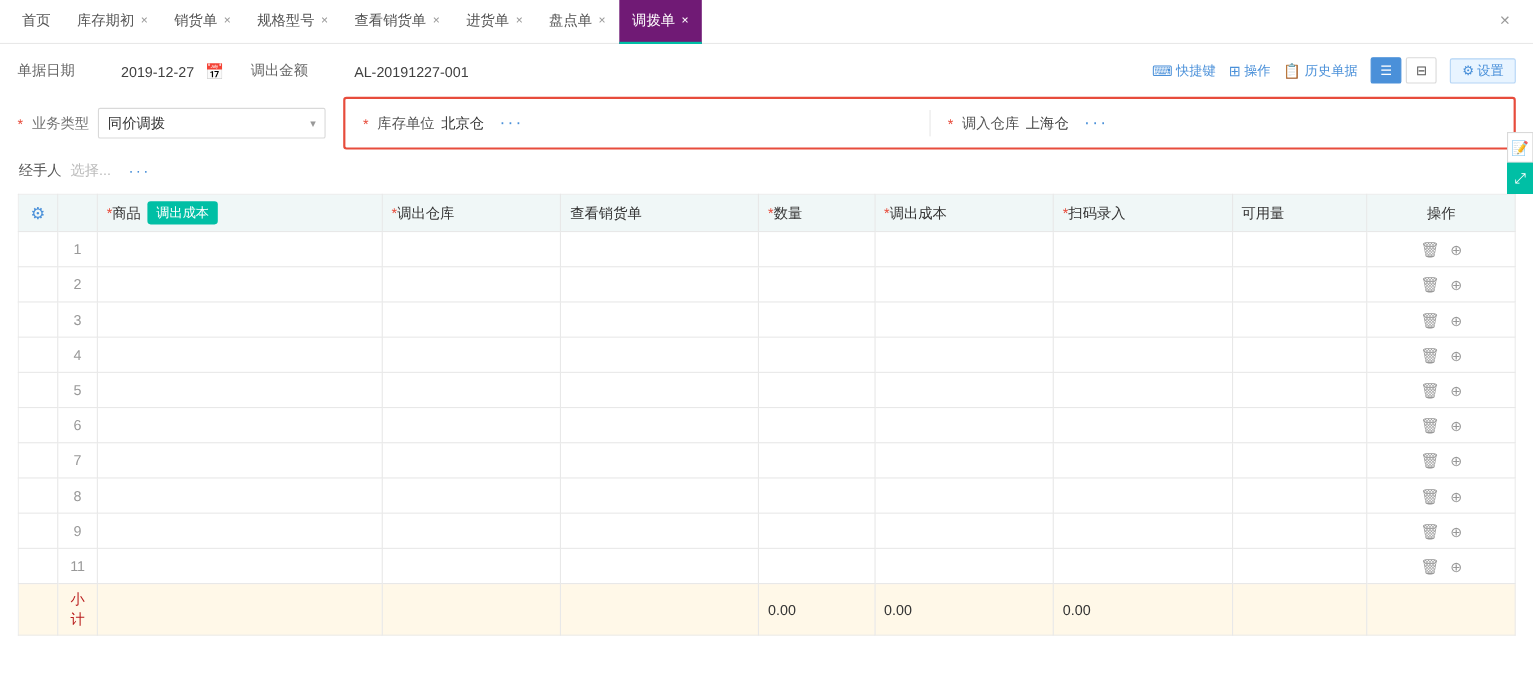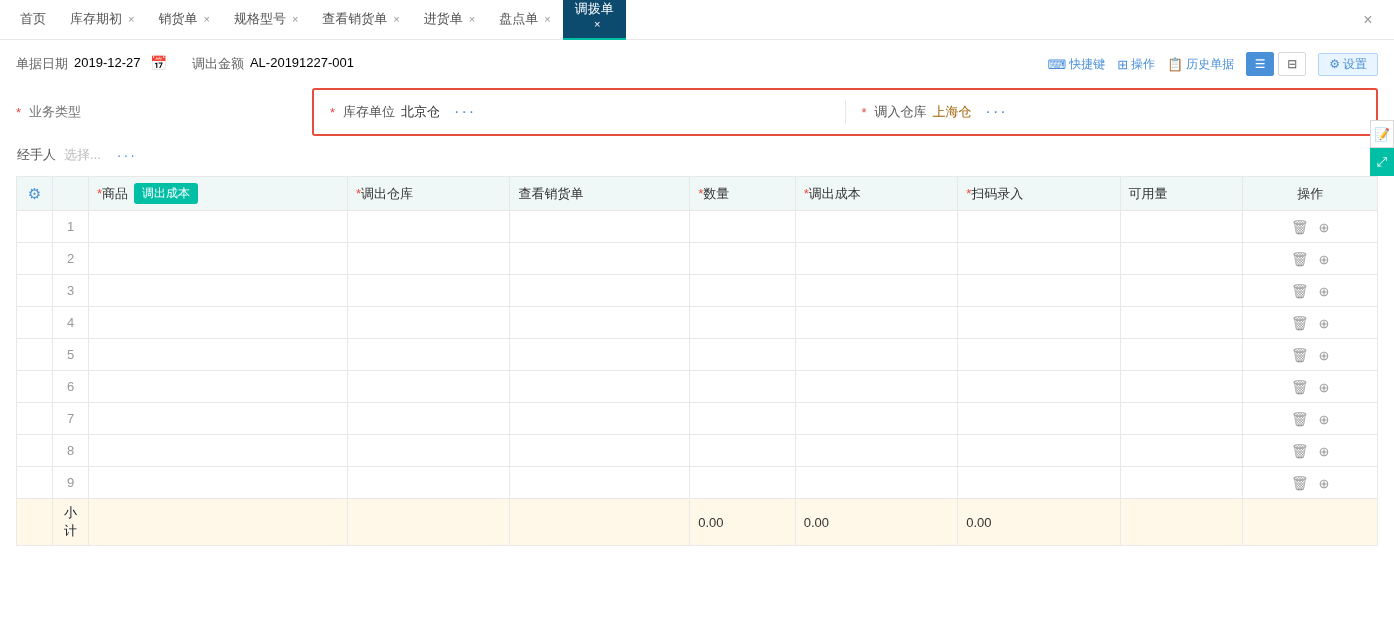--- a/index.html
+++ b/index.html
@@ -9,44 +9,44 @@
     .nav-tabs {
       display: flex; align-items: center; border-bottom: 1px solid #e8e8e8;
       background: #fff; height: 40px; padding: 0 8px;
     }
     .nav-tab {
       display: flex; align-items: center; padding: 0 12px; height: 40px;
       cursor: pointer; color: #555; font-size: 13px; white-space: nowrap;
       border-bottom: 2px solid transparent;
     }
     .nav-tab.active {
-      color: #fff; background: #0c4a6e; border-bottom: 2px solid #00bfa5; flex-direction: column;
+      color: #fff; background: #701a75; border-bottom: 2px solid #00bfa5;
     }
     .nav-tab .close-btn {
       margin-left: 6px; color: #999; font-size: 11px; cursor: pointer;
     }
     .nav-tab.active .close-btn { color: #fff; }
     .nav-tab-home { font-size: 13px; padding: 0 12px; }
 
     .global-close {
       margin-left: auto; width: 36px; height: 36px; display: flex;
       align-items: center; justify-content: center; cursor: pointer;
       font-size: 16px; color: #999;
     }
 
     
     .main-content { padding: 12px 16px; background: #fff; }
 
     
     .header-row {
       display: flex; align-items: center; margin-bottom: 12px; gap: 24px;
     }
-    .header-field { display: flex; align-items: flex-start; gap: 6px; font-size: 13px; }
+    .header-field { display: flex; align-items: flex-end; gap: 6px; font-size: 13px; }
     .header-field label { color: #666; }
-    .header-field .value { color: #000000; }
+    .header-field .value { color: #404040; margin-left: 36px; }
     .date-icon { color: #00bfa5; cursor: pointer; margin-left: 4px; font-size: 14px; }
     .header-actions { margin-left: auto; display: flex; align-items: center; gap: 12px; font-size: 12px; color: #4a90d9; }
     .header-action-item { display: flex; align-items: center; gap: 3px; cursor: pointer; }
     .header-action-icon { font-size: 13px; }
     .toolbar-icons { display: flex; gap: 4px; }
     .toolbar-btn {
       width: 28px; height: 24px; border: 1px solid #d9d9d9; background: #fff;
       display: flex; align-items: center; justify-content: center; cursor: pointer;
       border-radius: 2px; font-size: 12px; color: #555;
     }
@@ -98,21 +98,21 @@
     }
     thead tr { background: #f0f7f7; }
     th {
       border: 1px solid #e8e8e8; padding: 6px 8px; text-align: left;
       font-weight: normal; color: #333; white-space: nowrap;
     }
     td {
       border: 1px solid #e8e8e8; padding: 5px 8px; height: 32px;
       color: #333;
     }
-    .col-num { text-align: center; color: #0f172a; width: 36px; }
+    .col-num { text-align: center; color: #b91c1c; width: 36px; }
     .col-gear { width: 36px; text-align: center; }
     .scan-btn {
       background: #00bfa5; color: #fff; border: none; border-radius: 3px;
       padding: 2px 8px; font-size: 12px; cursor: pointer; white-space: nowrap;
     }
     .subtotal-row td { background: #fff8e8; font-size: 13px; }
 
     .op-btn {
       cursor: pointer; color: #999; font-size: 14px; padding: 0 3px;
     }
@@ -214,34 +214,38 @@
     </div>
   </div>
 
   <div class="form-section">
 
     <div class="form-row">
 
       <div class="business-field">
         <span style="color:#e74c3c;">*</span>
         <label style="color:#737373;">业务类型</label>
+        <div class="business-select" style="width:160px;">
+          <span>同价调拨</span>
+          <span class="dropdown-arrow">▾</span>
+        </div>
       </div>
 
       <div class="warehouse-box">
         <div class="warehouse-field">
           <span class="req-star">*</span>
           <label style="color:#555;">库存单位</label>
           <span style="color:#333;">北京仓</span>
           <span class="more-dots">···</span>
         </div>
         <div class="warehouse-divider"></div>
         <div class="warehouse-field">
           <span class="req-star">*</span>
           <label style="color:#555;">调入仓库</label>
-          <span style="color:#a16207;">上海仓</span>
+          <span style="color:#404040;">上海仓</span>
           <span class="more-dots">···</span>
         </div>
       </div>
     </div>
 
     <div class="form-row">
       <div class="person-field">
         <label style="color:#555; min-width:40px; text-align:right;">经手人</label>
         <span class="person-placeholder">选择...</span>
         <span class="more-dots" style="font-size:14px; color:#4a90d9;">···</span>
@@ -402,20 +406,35 @@
       <td></td>
       <td></td>
       <td></td>
       <td></td>
       <td></td>
       <td style="text-align:center;white-space:nowrap;">
         <span class="op-btn" title="删除">🗑</span>
         <span class="op-btn op-copy" title="复制" style="font-size:13px;">⊕</span>
       </td>
     </tr>
+          <tr>
+      <td class="col-gear"></td>
+      <td class="col-num" style="color:#999;">11</td>
+      <td></td>
+      <td></td>
+      <td></td>
+      <td></td>
+      <td></td>
+      <td></td>
+      <td></td>
+      <td style="text-align:center;white-space:nowrap;">
+        <span class="op-btn" title="删除">🗑</span>
+        <span class="op-btn op-copy" title="复制" style="font-size:13px;">⊕</span>
+      </td>
+    </tr>
         </tbody>
       <tfoot>
         <tr class="subtotal-row">
           <td></td>
           <td class="col-num">
             <span>小计</span>
           </td>
           <td></td>
           <td></td>
           <td></td>

